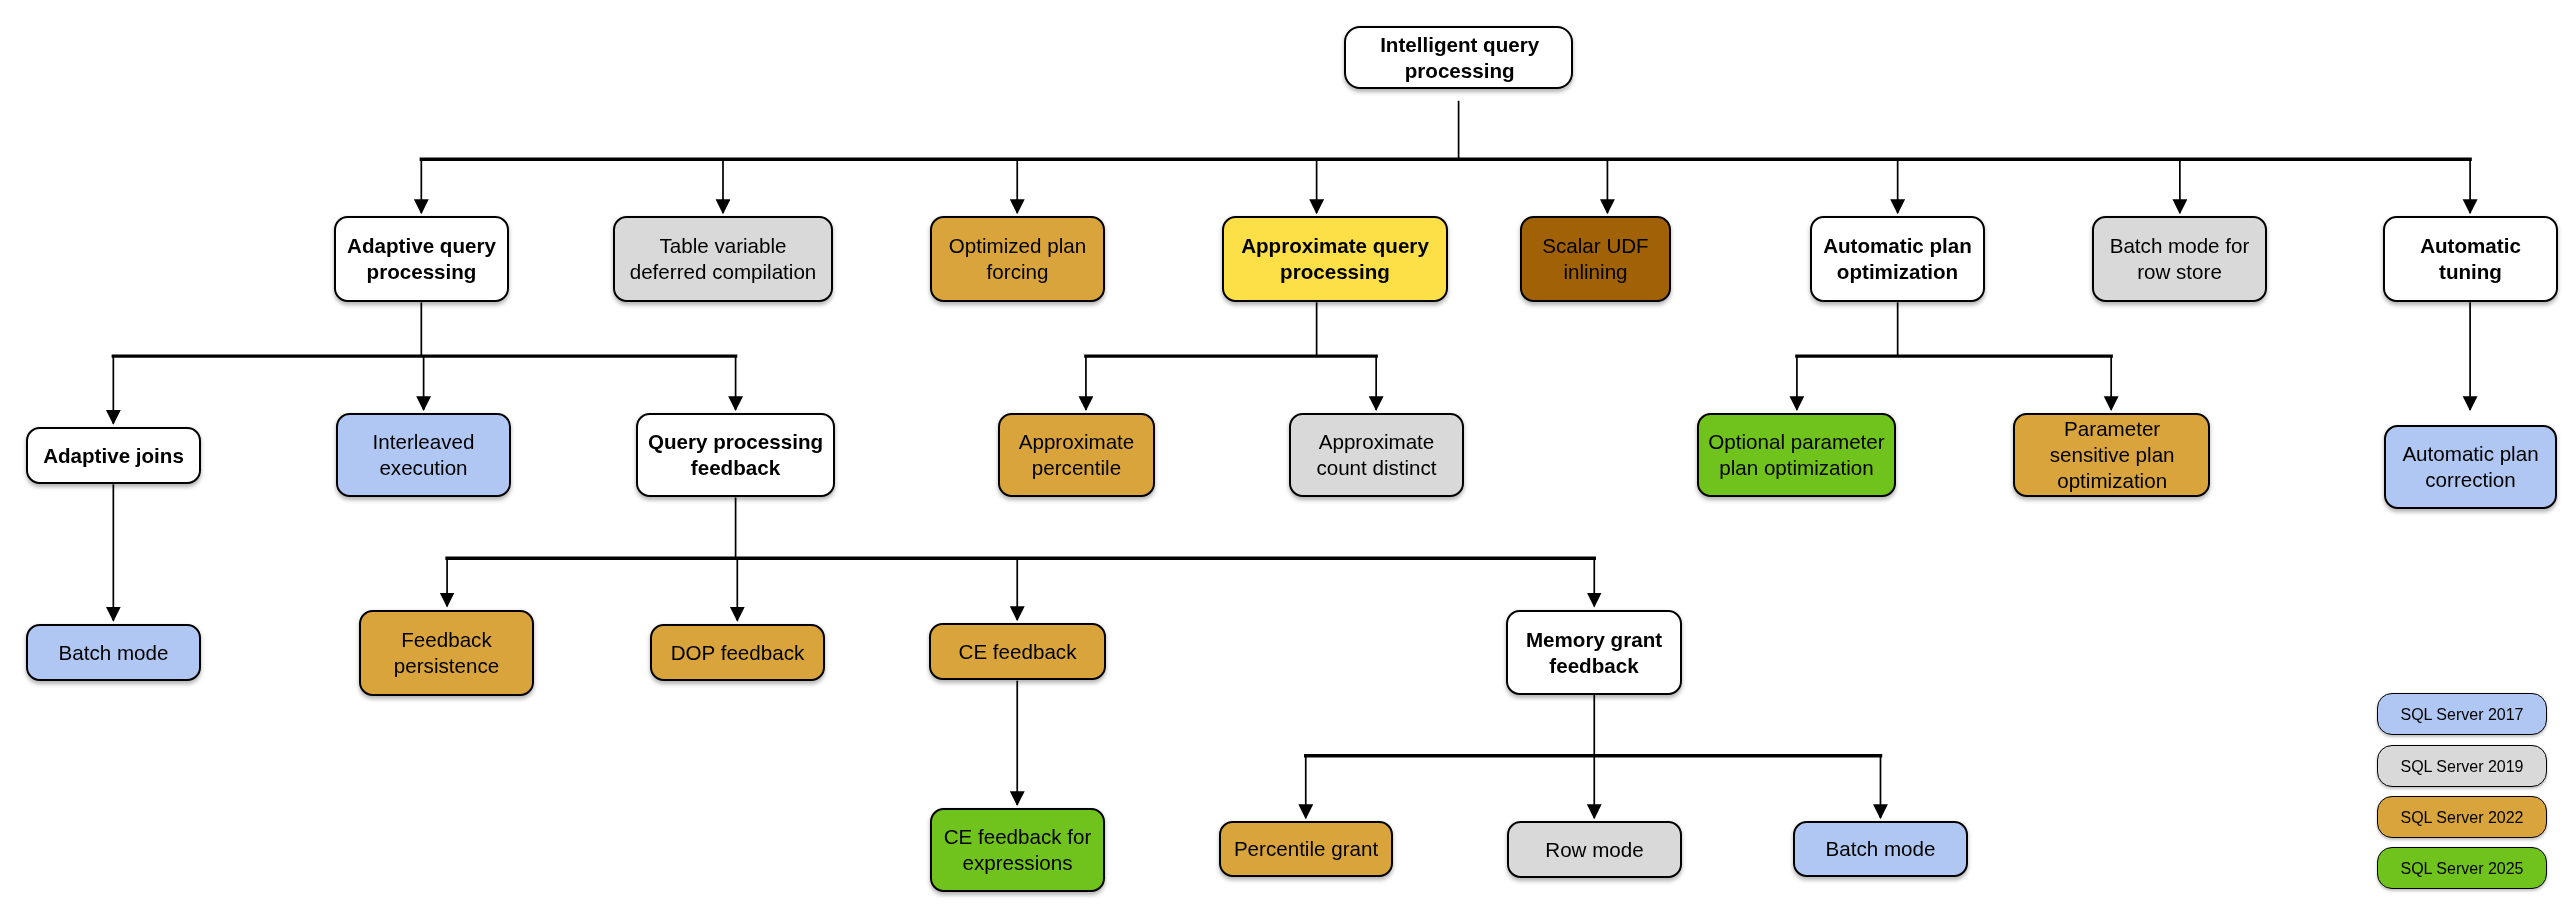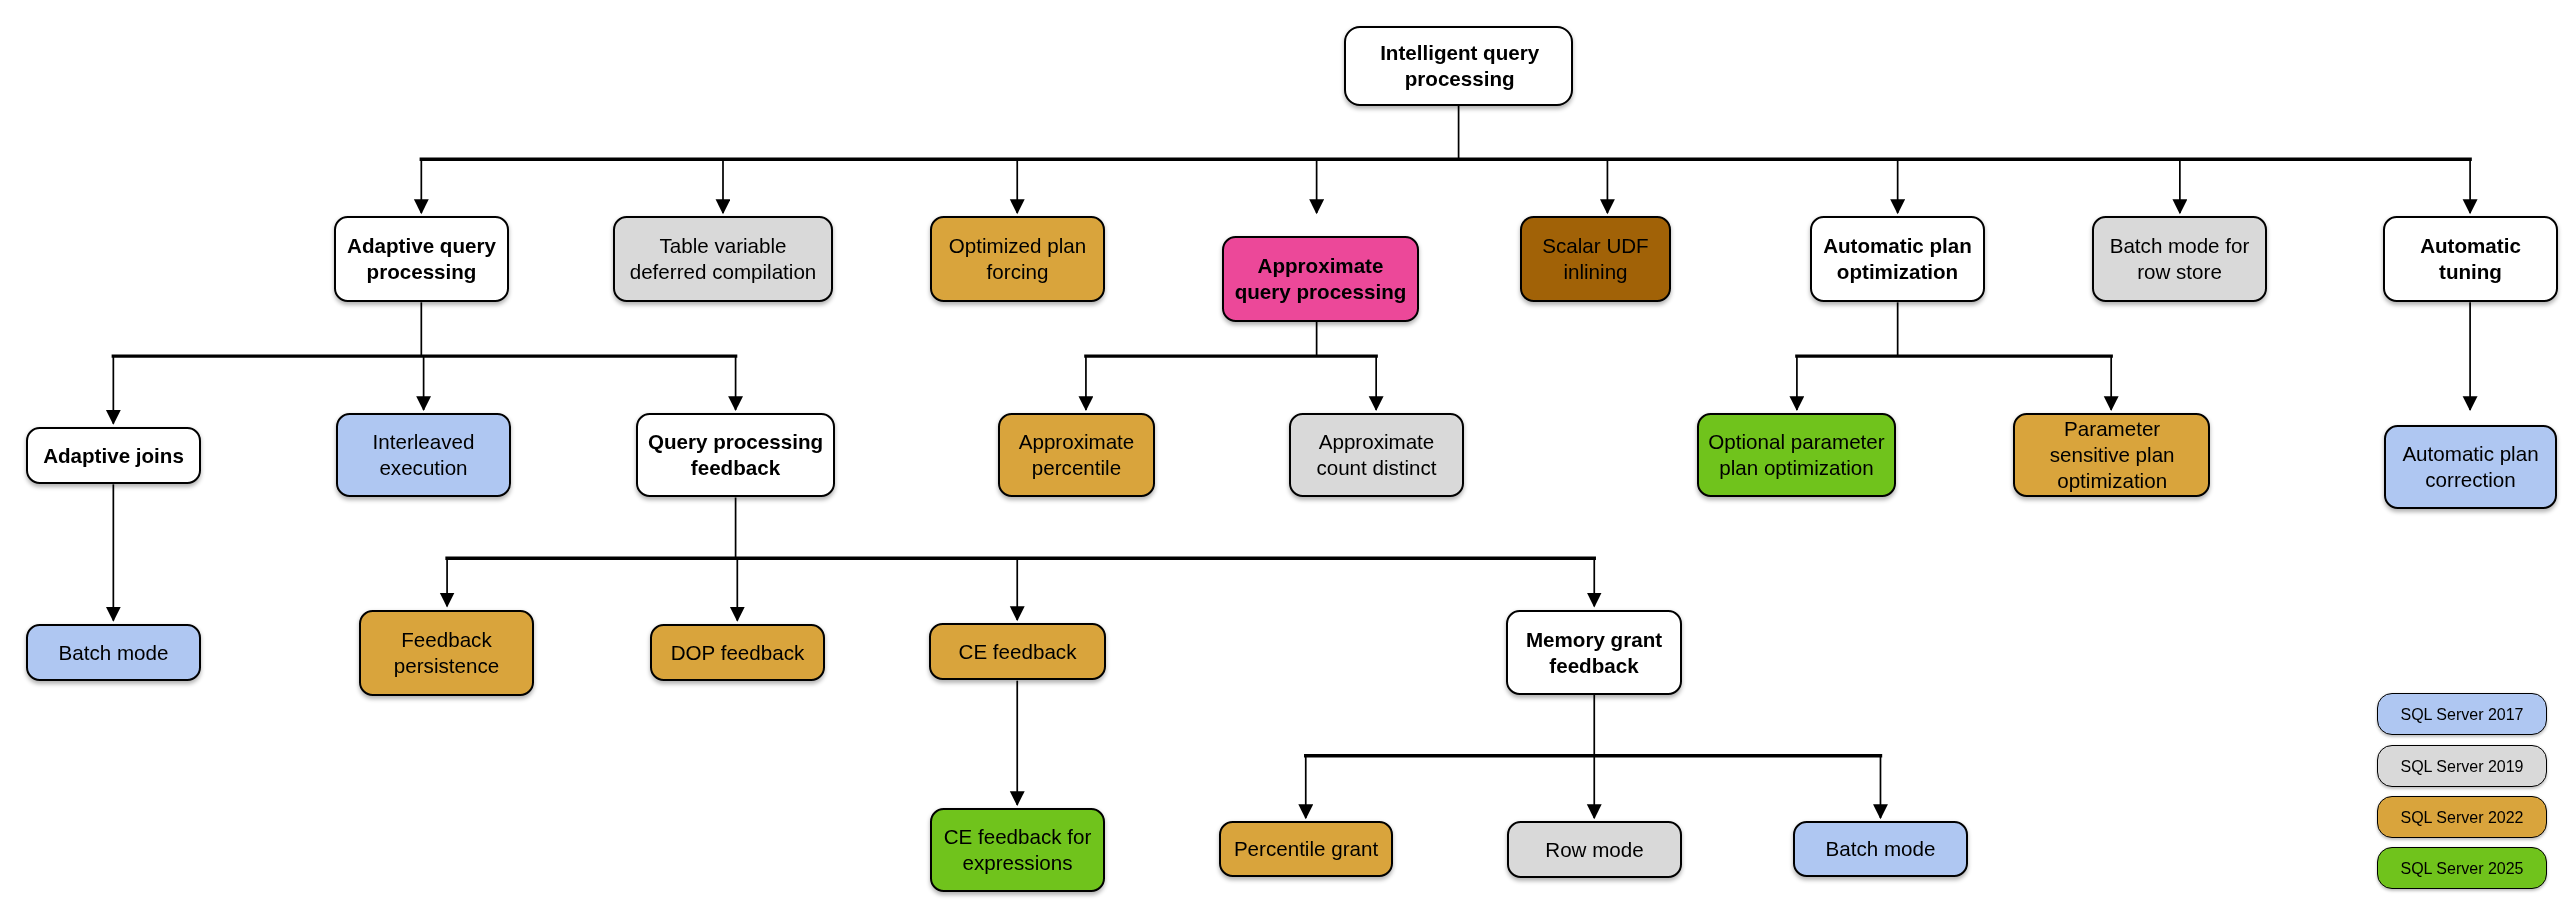--- a/index.html
+++ b/index.html
@@ -111,26 +111,26 @@
 
     <g>
       <line class="stem" x1="2785" y1="1213" x2="2785" y2="1320"></line>
       <line class="bus" x1="2278" y1="1320" x2="3288" y2="1320"></line>
       <line class="drop" x1="2281" y1="1320" x2="2281" y2="1429" marker-end="url(#arrow)"></line>
       <line class="drop" x1="2785" y1="1320" x2="2785" y2="1429" marker-end="url(#arrow)"></line>
       <line class="drop" x1="3285" y1="1320" x2="3285" y2="1429" marker-end="url(#arrow)"></line>
     </g>
   </svg>
 
-  <div class="node bold root" style="left: 1344px; top: 26px; width: 229px; height: 80px; background: rgb(255, 255, 255); padding-left: 8px;">Intelligent query processing</div>
+  <div class="node bold root" style="left: 1344px; top: 26px; width: 229px; height: 63px; background: rgb(255, 255, 255); padding-left: 8px;">Intelligent query processing</div>
 
   <div class="node bold" style="left: 334px; top: 216px; width: 175px; height: 86px; background: rgb(255, 255, 255);">Adaptive query processing</div>
   <div class="node" style="left: 613px; top: 216px; width: 220px; height: 86px; background: rgb(217, 217, 217);">Table variable deferred compilation</div>
   <div class="node" style="left: 930px; top: 216px; width: 175px; height: 86px; background: rgb(217, 164, 60);">Optimized plan forcing</div>
-  <div class="node bold" style="left: 1222px; top: 216px; width: 197px; height: 86px; background: #ec4899; margin-top: 20px;">Approximate query processing</div>
+  <div class="node bold" style="left: 1222px; top: 216px; width: 226px; height: 86px; background: #fde047;">Approximate query processing</div>
   <div class="node" style="left: 1520px; top: 216px; width: 151px; height: 86px; background: #a16207;">Scalar UDF inlining</div>
   <div class="node bold" style="left: 1810px; top: 216px; width: 175px; height: 86px; background: rgb(255, 255, 255);">Automatic plan optimization</div>
   <div class="node" style="left: 2092px; top: 216px; width: 175px; height: 86px; background: rgb(217, 217, 217);">Batch mode for row store</div>
   <div class="node bold" style="left: 2383px; top: 216px; width: 175px; height: 86px; background: rgb(255, 255, 255);">Automatic tuning</div>
 
   <div class="node bold" style="left: 26px; top: 427px; width: 175px; height: 57px; background: rgb(255, 255, 255);">Adaptive joins</div>
   <div class="node" style="left: 336px; top: 413px; width: 175px; height: 84px; background: rgb(175, 199, 242);">Interleaved execution</div>
   <div class="node bold" style="left: 636px; top: 413px; width: 199px; height: 84px; background: rgb(255, 255, 255);">Query processing feedback</div>
   <div class="node" style="left: 998px; top: 413px; width: 157px; height: 84px; background: rgb(217, 164, 60);">Approximate percentile</div>
   <div class="node" style="left: 1289px; top: 413px; width: 175px; height: 84px; background: rgb(217, 217, 217);">Approximate count distinct</div>

